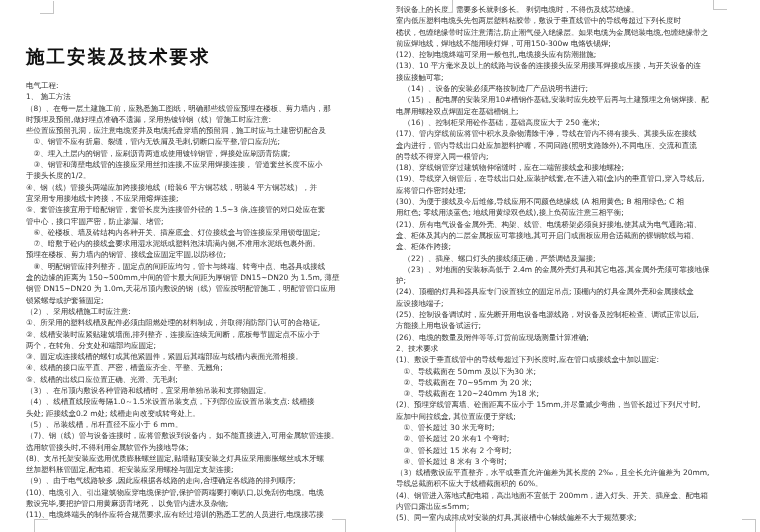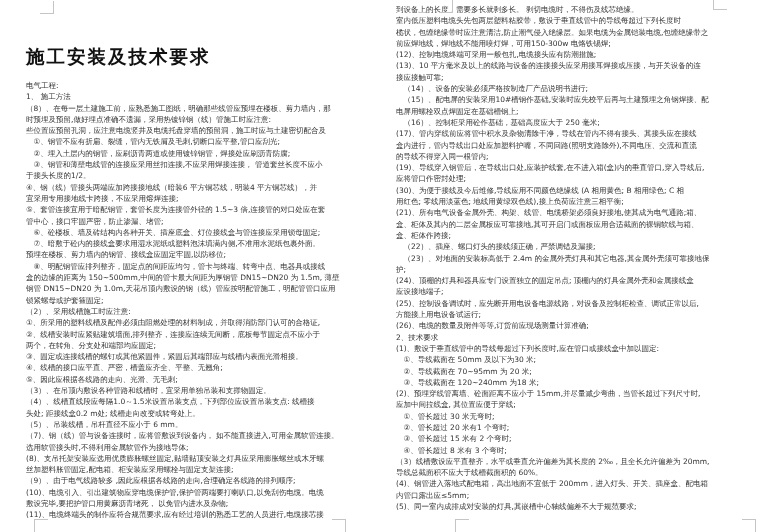--- a/index.html
+++ b/index.html
@@ -67,21 +67,21 @@
           <div class="line">　⑧、明配钢管应排列整齐，固定点的间距应均匀，管卡与终端、转弯中点、电器具或接线</div>
           <div class="line">盒的边缘的距离为 150~500mm,中间的管卡最大间距为厚钢管 DN15~DN20 为 1.5m, 薄壁</div>
           <div class="line">钢管 DN15~DN20 为 1.0m,天花吊顶内敷设的钢（线）管应按明配管施工，明配管管口应用</div>
           <div class="line">锁紧螺母或护套箍固定;</div>
           <div class="line">（2）、采用线槽施工时应注意:</div>
           <div class="line">①、所采用的塑料线槽及配件必须由阻燃处理的材料制成，并取得消防部门认可的合格证,</div>
           <div class="line">②、线槽安装时应紧贴建筑墙面,排列整齐，连接应连续无间断，底板每节固定点不应小于</div>
           <div class="line">两个，在转角、分支处和端部均应固定;</div>
           <div class="line">③、固定或连接线槽的螺钉或其他紧固件，紧固后其端部应与线槽内表面光滑相接。</div>
           <div class="line">④、线槽的接口应平直、严密，槽盖应齐全、平整、无翘角;</div>
-          <div class="line">⑤、因此应根据各线路的走向、光滑、无毛刺;</div>
+          <div class="line">⑤、线槽的出线口应位置正确、光滑、无毛刺;</div>
           <div class="line">（3）、在吊顶内敷设各种管路和线槽时，宜采用单独吊装和支撑物固定。</div>
           <div class="line">（4）、线槽直线段应每隔1.0～1.5米设置吊装支点，下列部位应设置吊装支点: 线槽接</div>
           <div class="line">头处; 距接线盒0.2 m处; 线槽走向改变或转弯处上。</div>
           <div class="line">（5）、吊装线槽，吊杆直径不应小于 6 mm。</div>
           <div class="line">（7)、钢（线）管与设备连接时，应将管敷设到设备内， 如不能直接进入,可用金属软管连接。</div>
           <div class="line">选用软管接头时,不得利用金属软管作为接地导体;</div>
           <div class="line">(8)、支吊托架安装应选用优质膨胀螺丝固定,贴墙贴顶安装之灯具应采用膨胀螺丝或木牙螺</div>
           <div class="line">丝加塑料胀管固定,配电箱、柜安装应采用螺栓与固定支架连接;</div>
           <div class="line">（9）、由于电气线路较多 ,因此应根据各线路的走向,合理确定各线路的排列顺序;</div>
           <div class="line">(10)、电缆引入、引出建筑物应穿电缆保护管,保护管两端要打喇叭口,以免刮伤电缆。电缆</div>
@@ -101,20 +101,21 @@
           <div class="line">(12)、控制电缆终端可采用一般包扎,电缆接头应有防潮措施;</div>
           <div class="line">(13)、10 平方毫米及以上的线路与设备的连接接头应采用接耳焊接或压接，与开关设备的连</div>
           <div class="line">接应接触可靠;</div>
           <div class="line">　（14）、设备的安装必须严格按制造厂产品说明书进行;</div>
           <div class="line">　（15）、配电屏的安装采用10#槽钢作基础,安装时应先校平后再与土建预埋之角钢焊接、配</div>
           <div class="line">电屏用螺栓双点焊固定在基础槽钢上;</div>
           <div class="line">　（16）、控制柜采用砼作基础，基础高度应大于 250 毫米;</div>
           <div class="line">(17)、管内穿线前应将管中积水及杂物清除干净，导线在管内不得有接头、其接头应在接线</div>
           <div class="line">盒内进行，管内导线出口处应加塑料护嘴，不同回路(照明支路除外),不同电压、交流和直流</div>
           <div class="line">的导线不得穿入同一根管内;</div>
+          <div class="line">(18)、穿线钢管穿过建筑物伸缩缝时，应在二端留接线盒和接地螺栓;</div>
           <div class="line">(19)、导线穿入钢管后，在导线出口处,应装护线套,在不进入箱(盒)内的垂直管口,穿入导线后,</div>
           <div class="line">应将管口作密封处理;</div>
           <div class="line">(30)、为便于接线及今后维修,导线应用不同颜色绝缘线 (A 相用黄色; B 相用绿色; C 相</div>
           <div class="line">用红色; 零线用淡蓝色; 地线用黄绿双色线),接上负荷应注意三相平衡;</div>
           <div class="line">(21)、所有电气设备金属外壳、构架、线管、电缆桥架必须良好接地,使其成为电气通路;箱、</div>
           <div class="line">盒、柜体及其内的二层金属板应可靠接地,其可开启门或面板应用合适截面的裸铜软线与箱、</div>
           <div class="line">盒、柜体作跨接;</div>
           <div class="line">　（22）、插座、螺口灯头的接线须正确，严禁调错及漏接;</div>
           <div class="line">　（23）、对地面的安装标高低于 2.4m 的金属外壳灯具和其它电器,其金属外壳须可靠接地保</div>
           <div class="line">护;</div>

